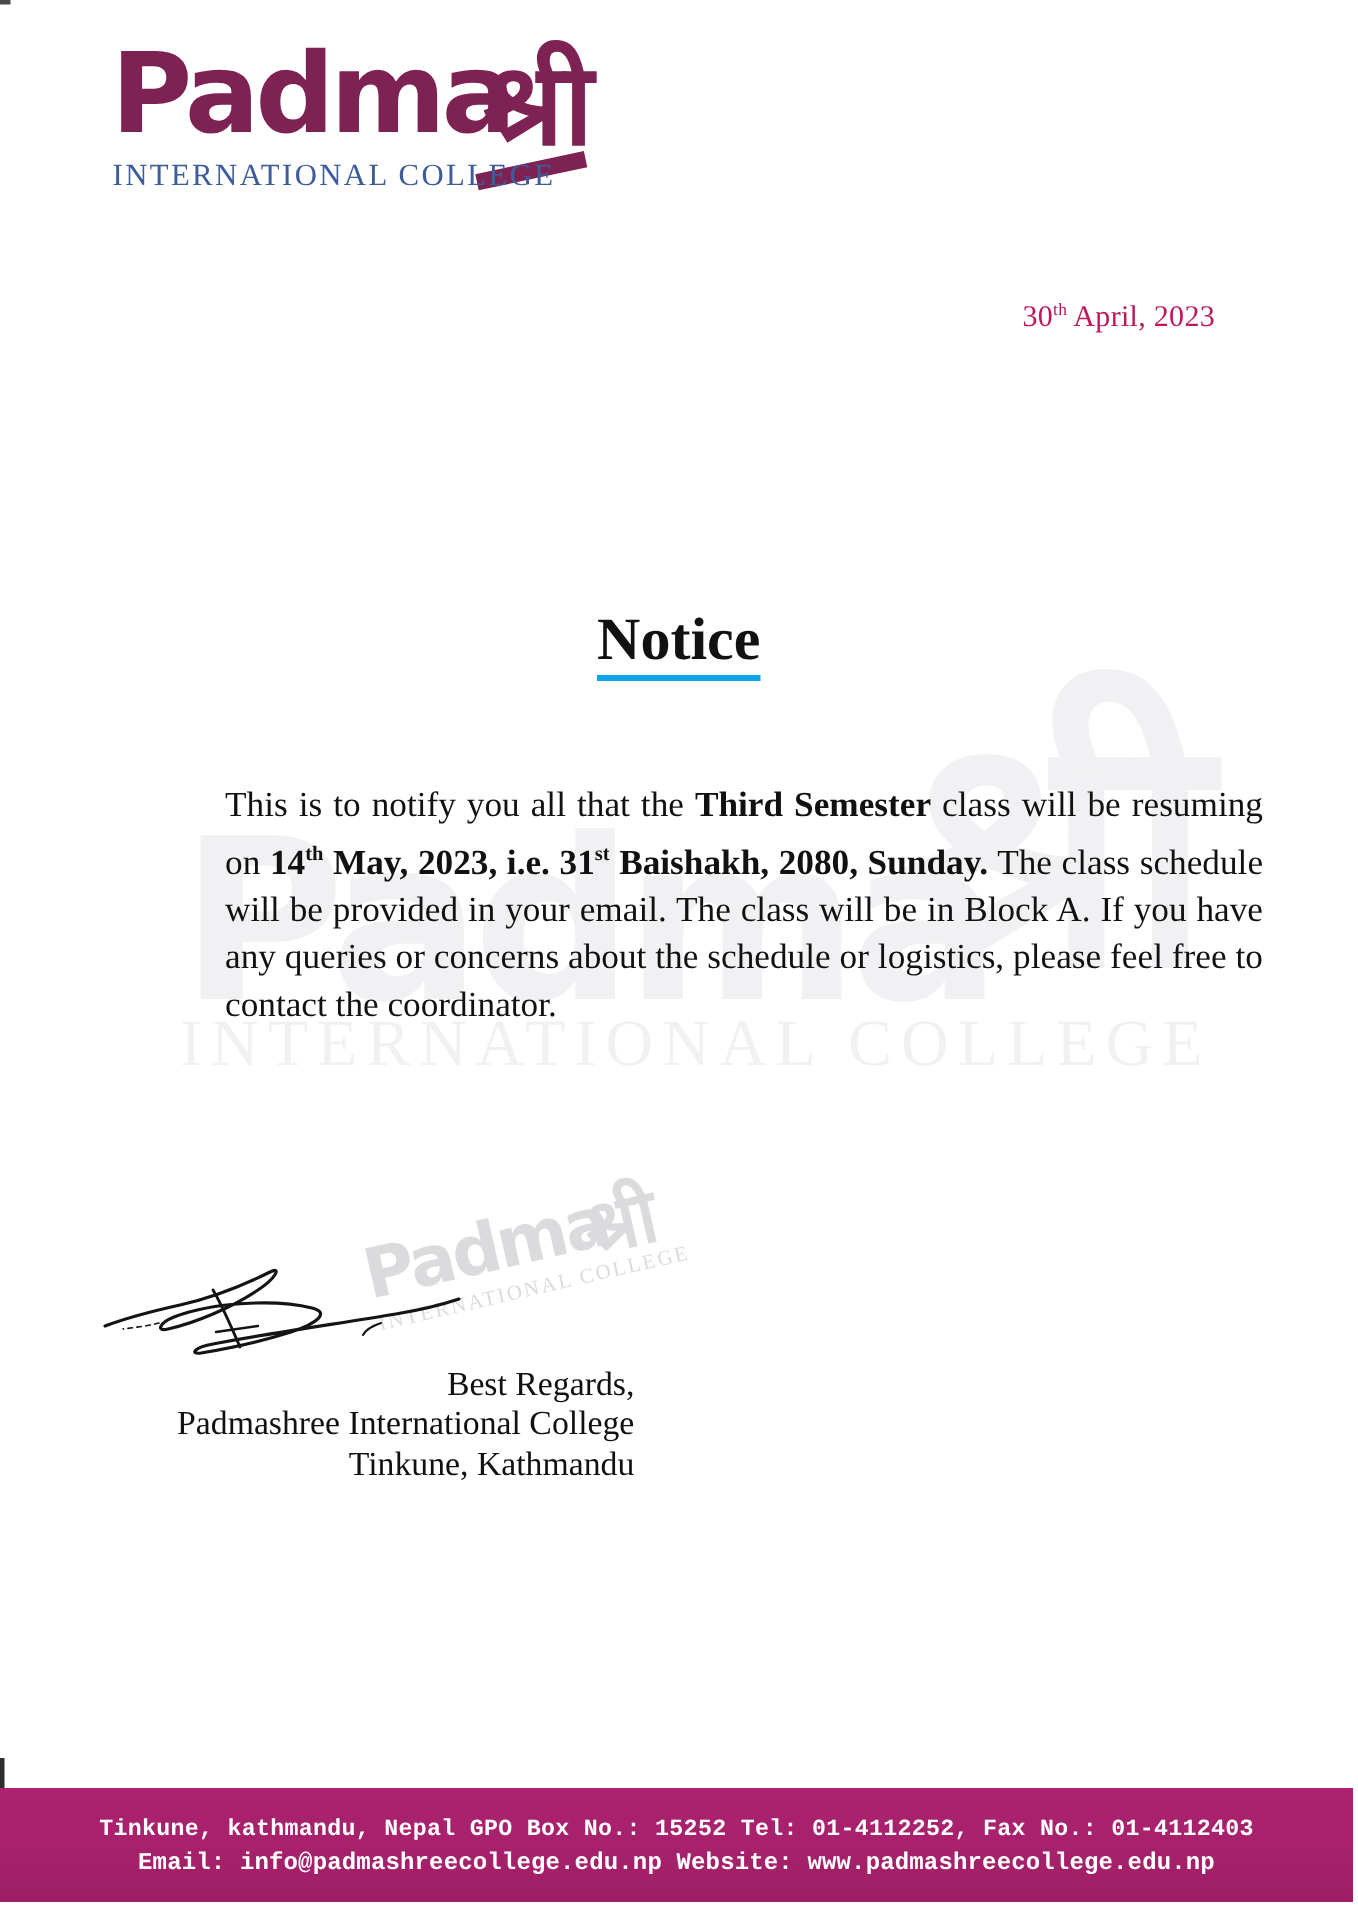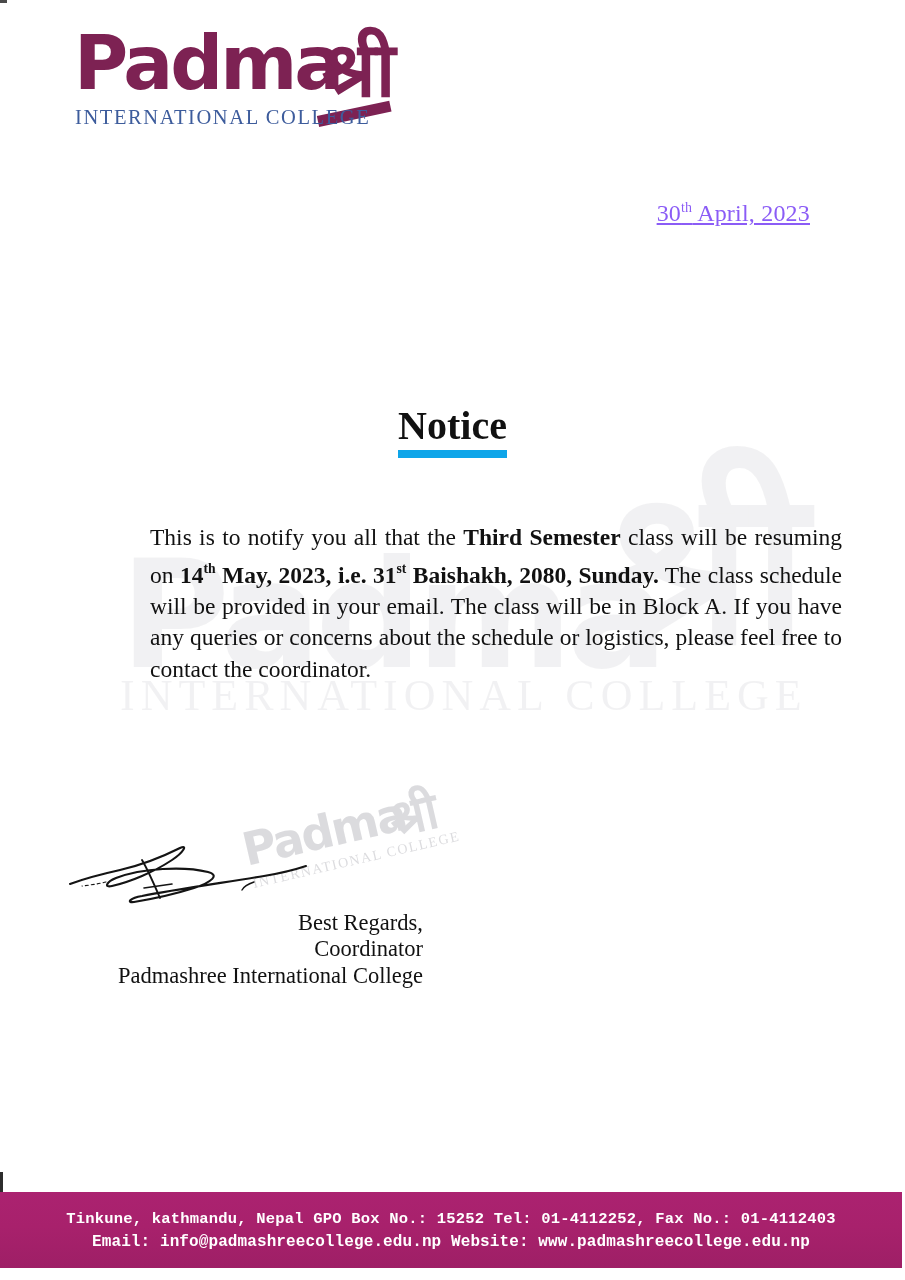--- a/index.html
+++ b/index.html
@@ -81,41 +81,40 @@
     background: #7d2253;
     transform: rotate(-12deg);
     transform-origin: left center;
   }
 
   
   .date-line {
     position: absolute;
     right: 95px;
     top: 200px;
-    font-size: 24px;
-    color: #8b5cf6;
+    font-size: 20px;
+    color: #be185d;
     letter-spacing: 0.2px;
     white-space: nowrap;
-    text-decoration: underline;
   }
   .date-line sup { font-size: 0.58em; }
 
   
   .notice-title {
     position: absolute;
     left: 0;
     top: 402px;
     width: 905px;
     text-align: center;
     font-size: 40px;
     font-weight: bold;
     color: #111111;
   }
   .notice-title span {
-    border-bottom: 8px solid #0ea5e9;
+    border-bottom: 4px solid #0ea5e9;
     padding-bottom: 2px;
   }
 
   
   .wm-center {
     position: absolute;
     left: 0;
     top: 480px;
     width: 905px;
     height: 260px;
@@ -306,22 +305,22 @@
              C 152 37, 144 44, 126 50 C 104 57, 78 62, 66 64 C 58 65, 62 60, 74 58
              C 104 52, 160 44, 196 38 C 214 35, 226 32, 238 28" fill="none" stroke="#141414" stroke-width="2.1" stroke-linecap="round"></path>
     <path d="M74 22 C 80 32, 86 46, 92 60" fill="none" stroke="#141414" stroke-width="1.9" stroke-linecap="round"></path>
     <path d="M76 50 L 104 46" fill="none" stroke="#141414" stroke-width="1.6" stroke-linecap="round"></path>
     <path d="M186 44 C 180 46, 176 48, 174 52" fill="none" stroke="#141414" stroke-width="1.4" stroke-linecap="round"></path>
     <path d="M38 44 C 30 46, 22 47, 14 48" fill="none" stroke="#141414" stroke-width="1.1" stroke-dasharray="3 3" stroke-linecap="round"></path>
   </svg>
 
   <div class="sign-block">
     <div>Best Regards,</div>
-    <div>Coordinator</div>
     <div>Padmashree International College</div>
+    <div>Tinkune, Kathmandu</div>
   </div>
 
   <div class="footer">
     <div class="footer-line1">Tinkune, kathmandu, Nepal GPO Box No.: 15252 Tel: 01-4112252, Fax No.: 01-4112403</div>
     <div class="footer-line2">Email: info@padmashreecollege.edu.np  Website: www.padmashreecollege.edu.np</div>
   </div>
 
 </div>
 
 </body></html>

